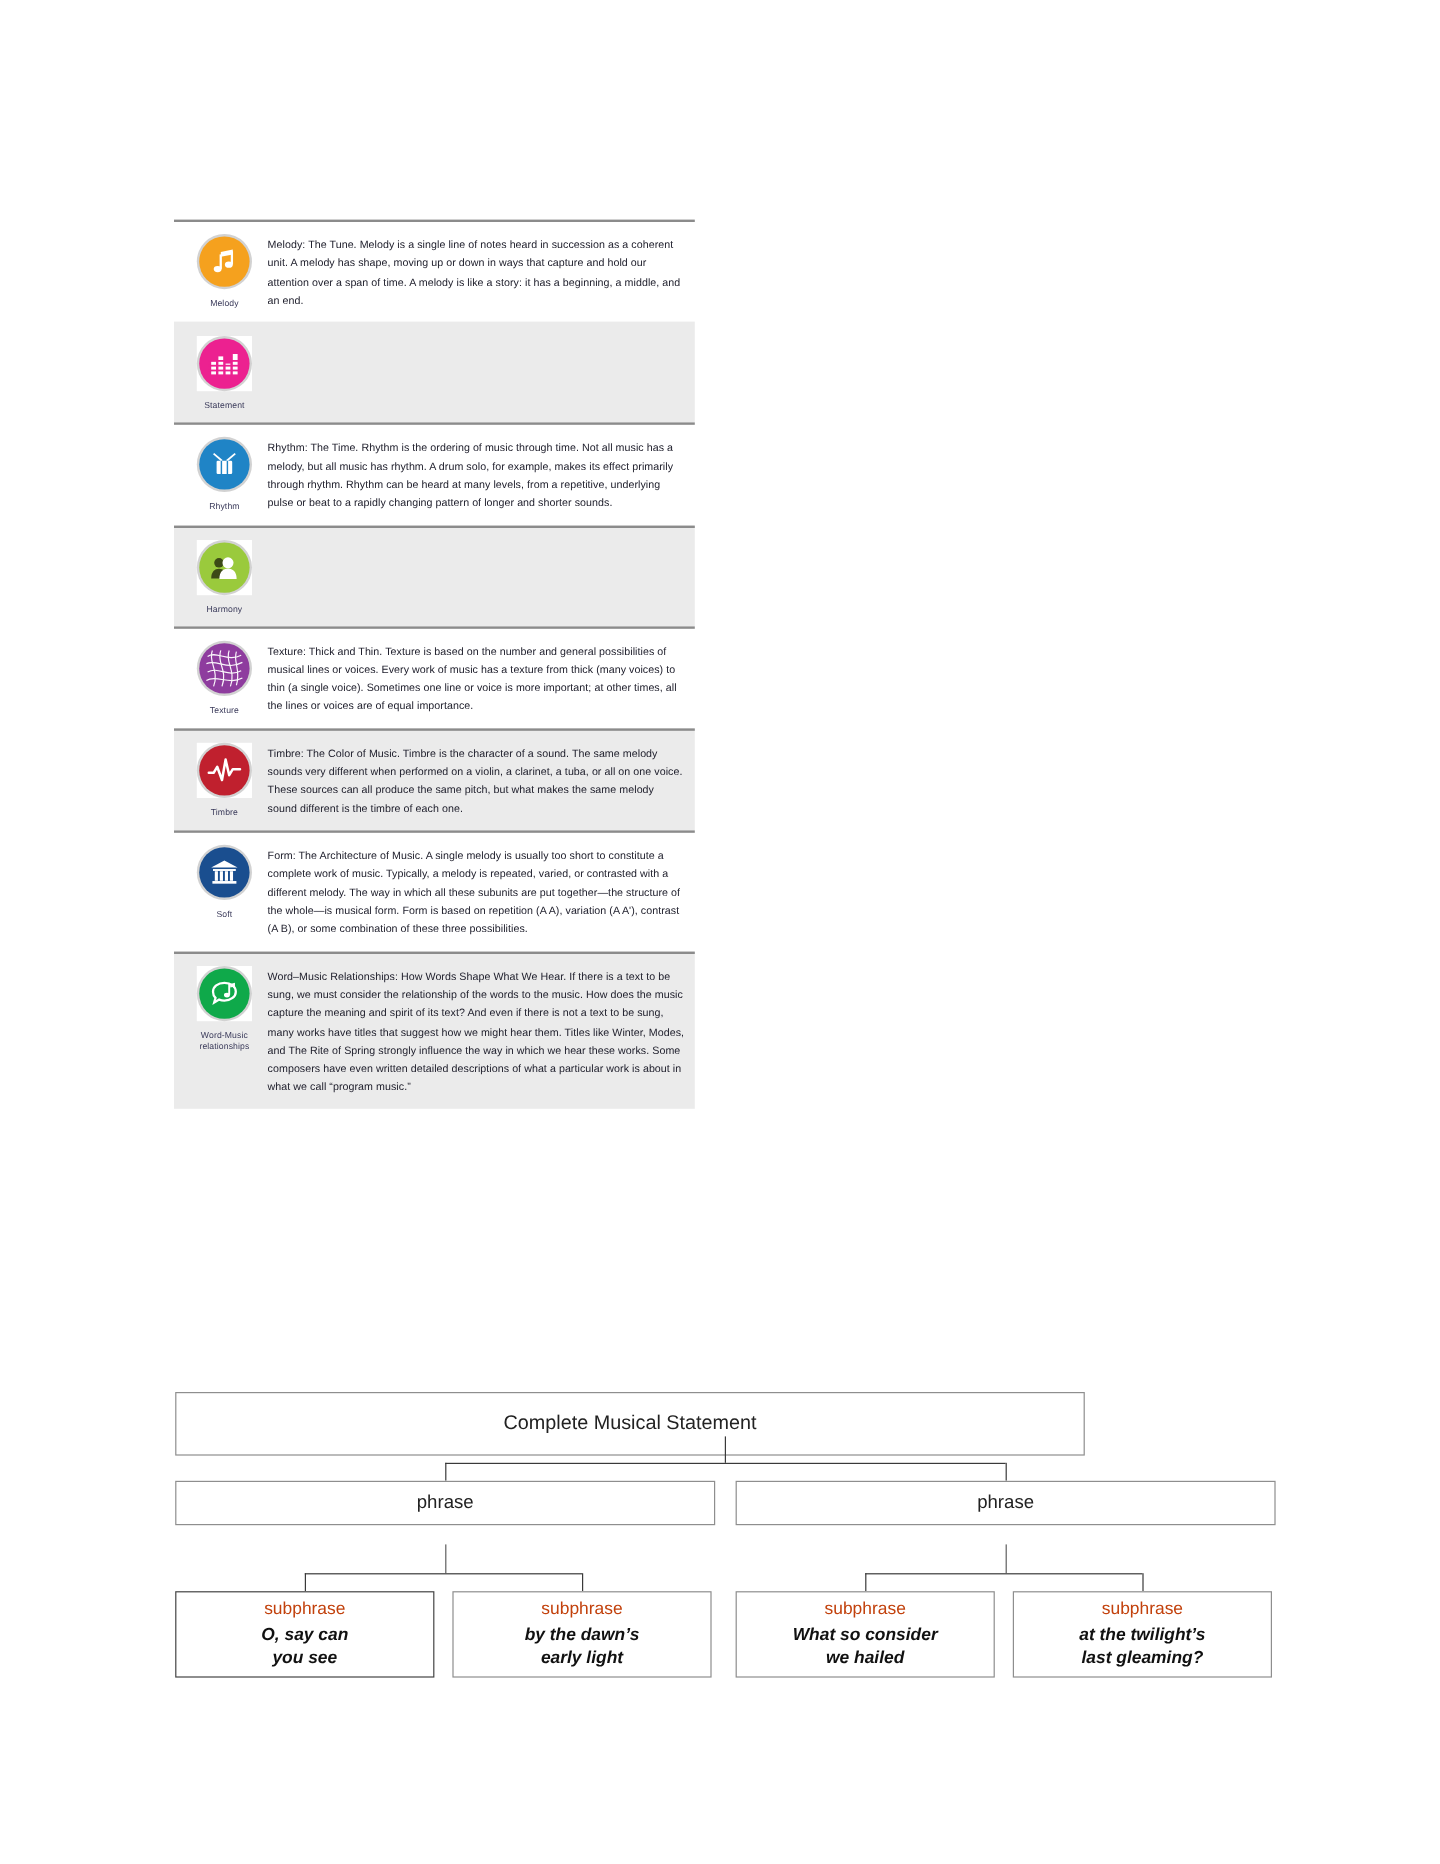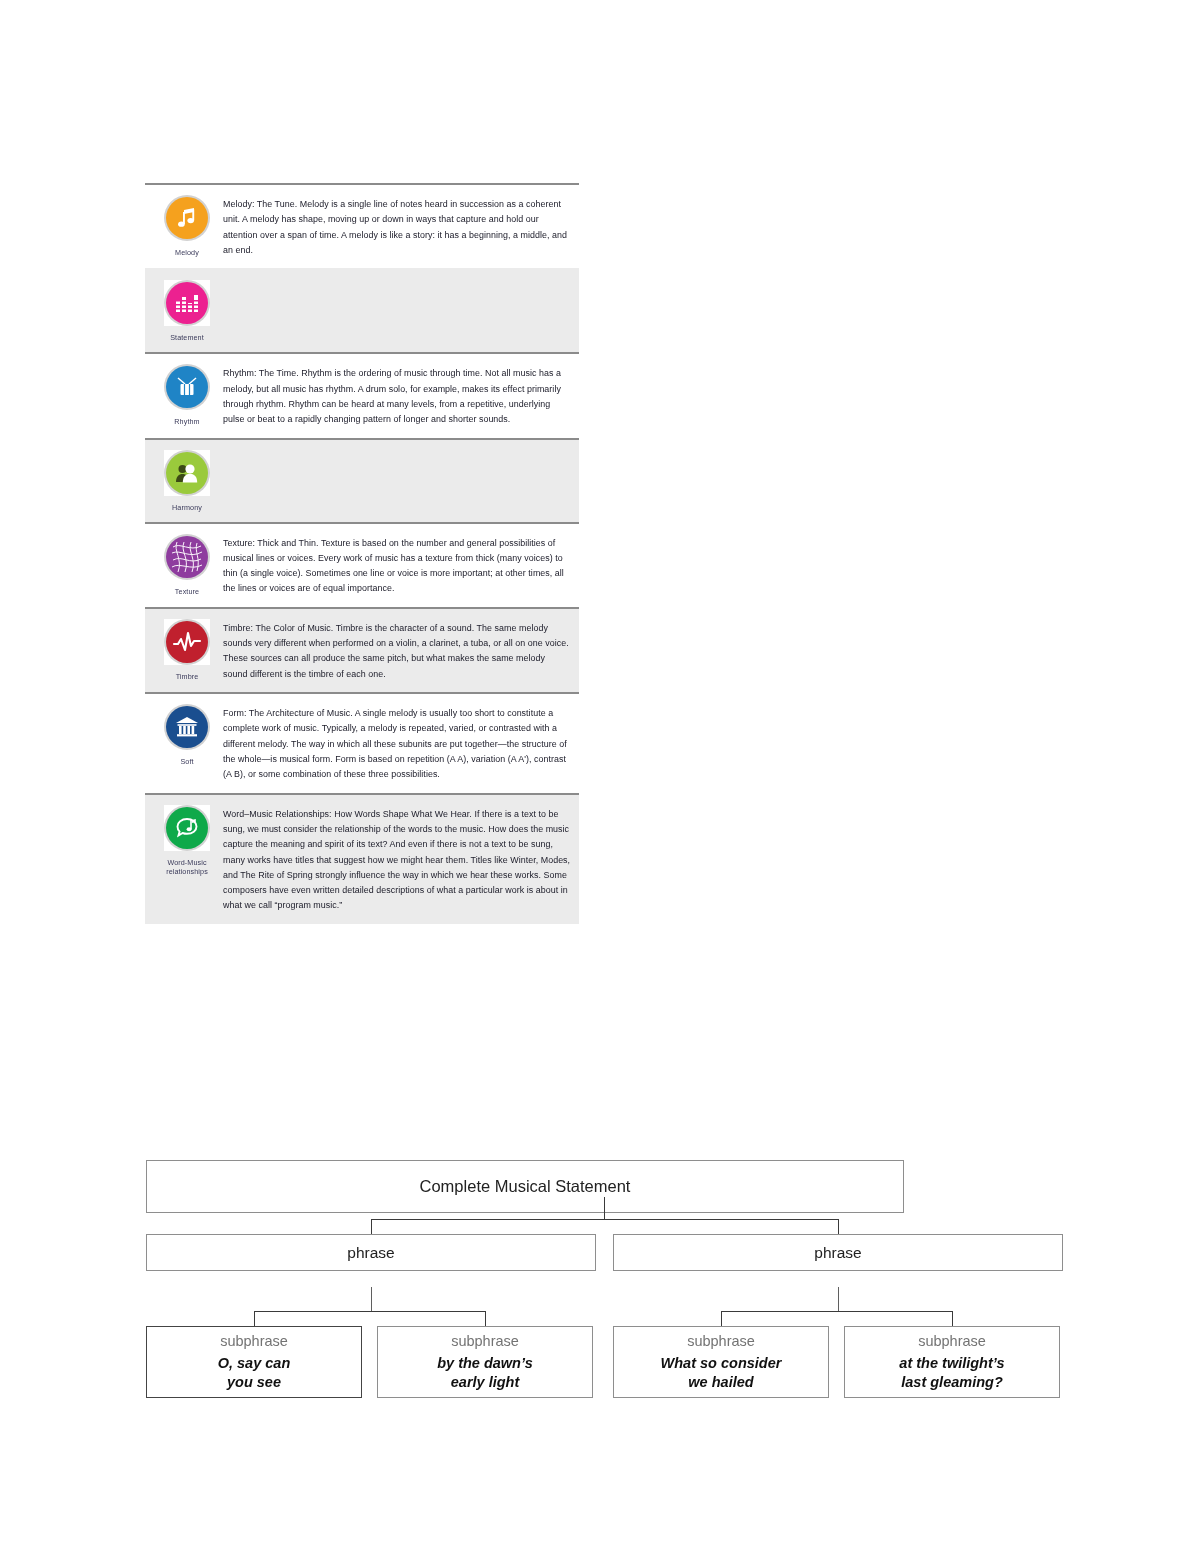--- a/index.html
+++ b/index.html
@@ -123,21 +123,21 @@
   }
   .t-phrase-l { left: 0px;  width: 450px; }
   .t-phrase-r { left: 467px; width: 450px; }
   .t-sub {
     top: 182px;
     height: 72px;
     padding: 5px 4px;
   }
   .t-sub .sp-label {
     font-size: 14.5px;
-    color: #737373;
+    color: #c2410c;
     margin-bottom: 5px;
   }
   .t-sub .sp-text {
     font-size: 14.5px;
     font-style: italic;
     font-weight: bold;
     line-height: 1.25;
     color: #111;
   }
   .t-sub-1 { left: 0px;   width: 216px; }

